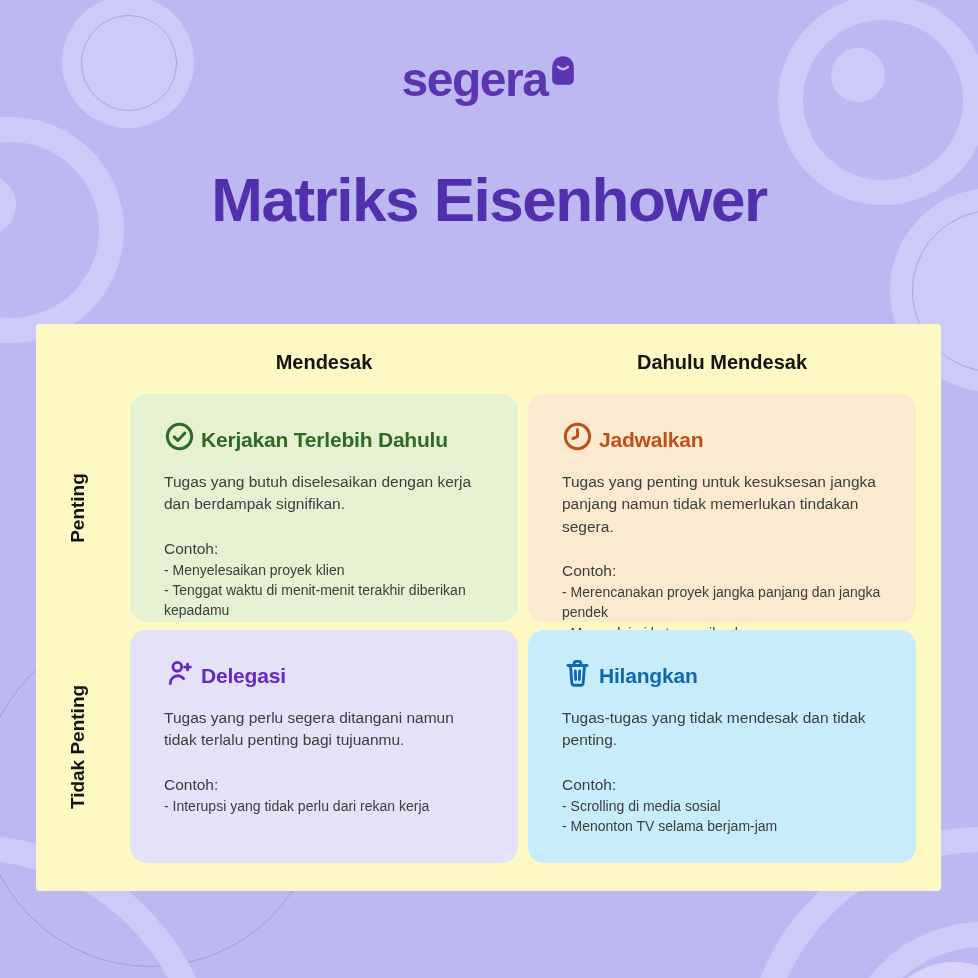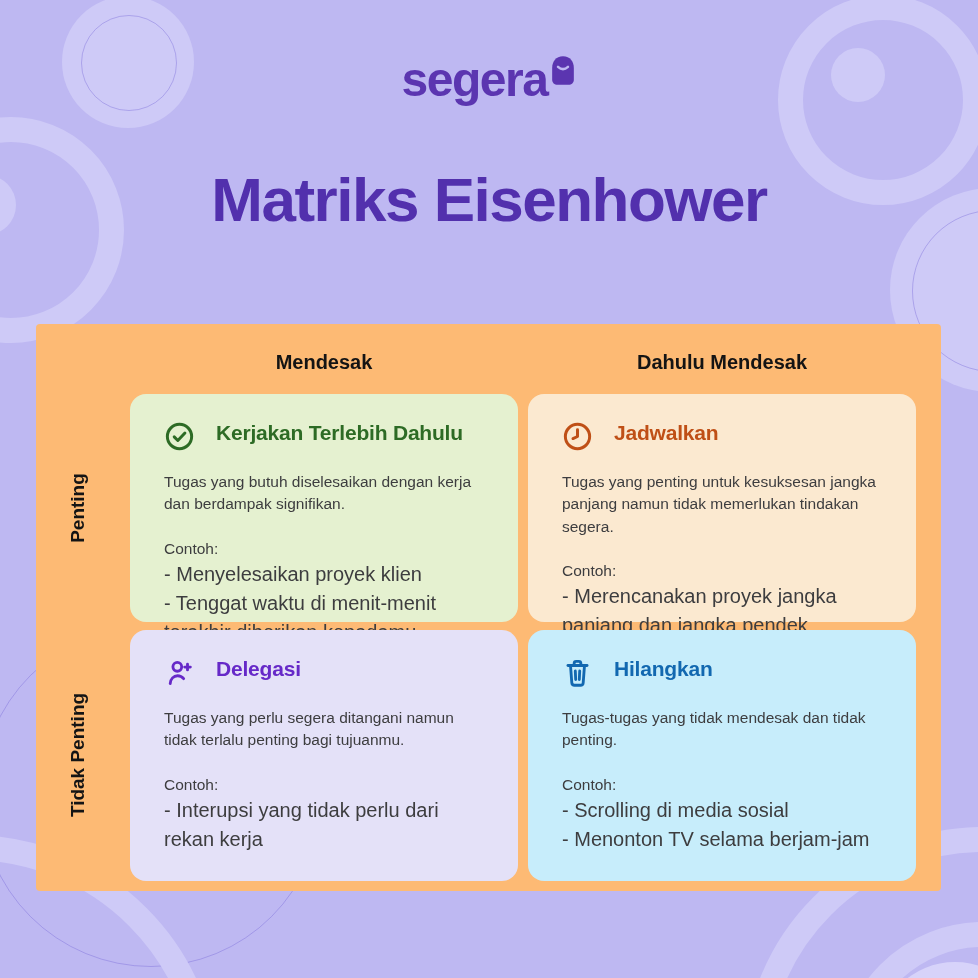--- a/index.html
+++ b/index.html
@@ -37,21 +37,21 @@
   }
   .logo-blob{margin-left:3px;margin-top:-1px;display:block;}
   
   .title{
     position:absolute;top:164px;left:0;right:0;margin:0;text-align:center;
     font-size:62px;font-weight:700;letter-spacing:-1.5px;color:#5230ad;z-index:2;
   }
   
   .card{
     position:absolute;left:36px;top:324px;width:905px;height:567px;
-    background:#fdba74;border-radius:4px;z-index:1;box-sizing:border-box;
+    background:#fef9c3;border-radius:4px;z-index:1;box-sizing:border-box;
     display:grid;
     grid-template-columns:84px 388px 388px;
     grid-template-rows:62px 228px 1fr;
     gap:8px 10px;
     padding:0 25px 31px 0;
   }
   .col-header{
     align-self:end;justify-self:center;padding-bottom:12px;
     font-size:20px;font-weight:700;color:#141414;
   }
@@ -62,30 +62,30 @@
   .rl2{grid-row:3;}
   .row-label span{
     transform:rotate(-90deg);white-space:nowrap;
     font-size:19px;font-weight:700;color:#141414;
   }
   .quad{border-radius:16px;padding:27px 34px;box-sizing:border-box;}
   .q1{grid-column:2;grid-row:2;background:#e5f1d0;}
   .q2{grid-column:3;grid-row:2;background:#fbe9d0;}
   .q3{grid-column:2;grid-row:3;background:#e4e1f8;}
   .q4{grid-column:3;grid-row:3;background:#c7edfb;}
-  .q-head{display:flex;align-items:flex-start;gap:21px;}
+  .q-head{display:flex;align-items:flex-end;gap:6px;}
   .q-head svg{flex:0 0 auto;display:block;}
   .q-head h2{margin:0;font-size:21px;font-weight:700;letter-spacing:-0.2px;}
   .q1 .q-head h2, .q1 .q-head svg{color:#2d6b25;}
   .q2 .q-head h2, .q2 .q-head svg{color:#bf4f16;}
   .q3 .q-head h2, .q3 .q-head svg{color:#6629c8;}
   .q4 .q-head h2, .q4 .q-head svg{color:#1268b0;}
   .q-desc{margin:19px 0 0;font-size:15.5px;line-height:1.44;color:#3d3d3f;}
   .q-contoh{margin:22px 0 0;font-size:15.5px;line-height:1.44;color:#3d3d3f;}
-  .q-ex{margin:0;font-size:20px;line-height:1.44;color:#3d3d3f;}
+  .q-ex{margin:0;font-size:14px;line-height:1.44;color:#3d3d3f;}
 </style>
 </head>
 <body>
 
 <div class="poster">
 
   <div class="deco disc d1"></div>
   <div class="deco outline d1o"></div>
   <div class="deco band d2"></div>
   <div class="deco disc d2c"></div>

